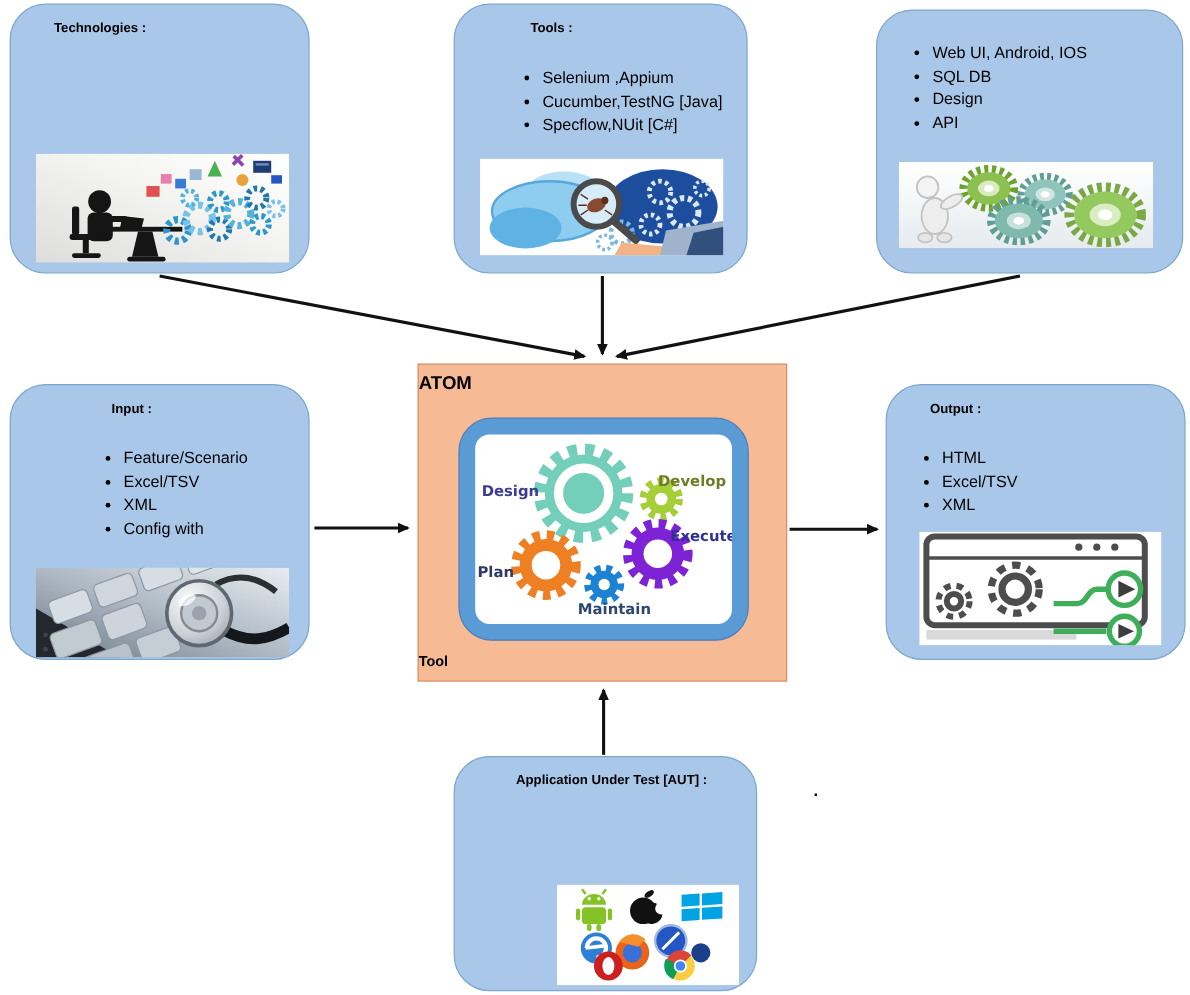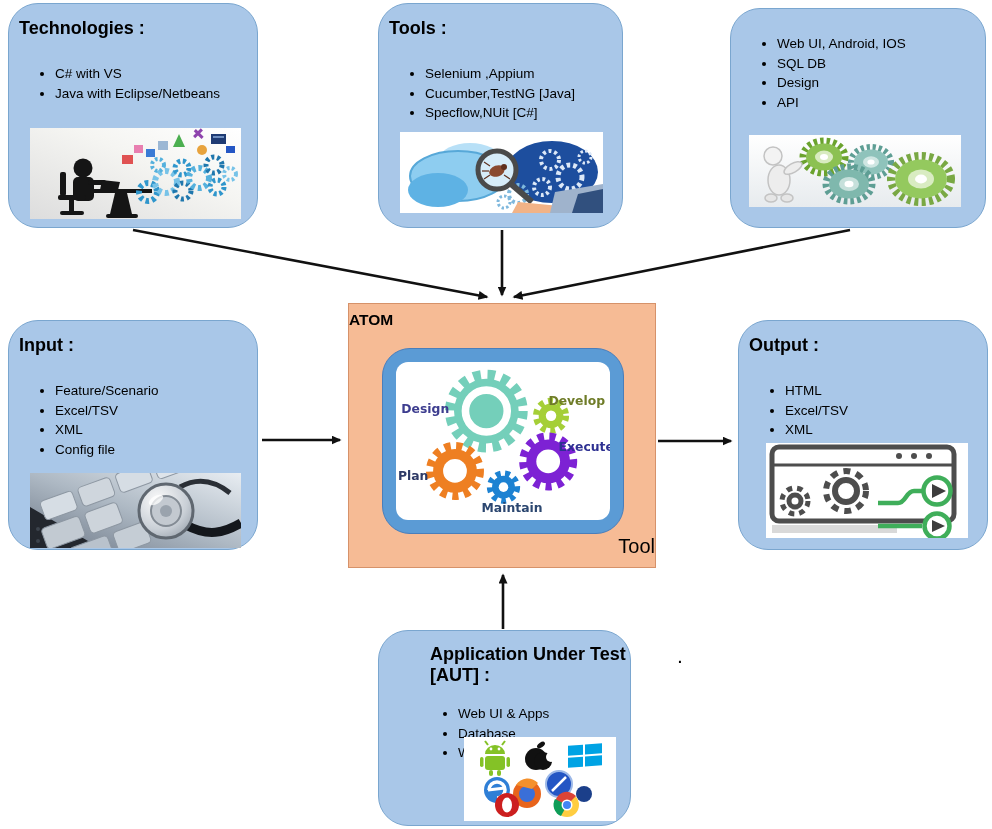--- a/index.html
+++ b/index.html
@@ -4,48 +4,48 @@
 <style>
   html,body{margin:0;padding:0;background:#ffffff;}
   #canvas{
     position:relative;width:992px;height:829px;background:#ffffff;overflow:hidden;
     font-family:"Liberation Sans",sans-serif;color:#000;
   }
   .panel{
     position:absolute;box-sizing:border-box;
     background:#a9c7e8;border:1.5px solid #7aa6cf;border-radius:30px;
   }
-  .panel .ptitle{display:block;margin:14px 0 0 10px;font-size:18px;font-weight:bold;}
+  .panel .ptitle{display:block;margin:14px 0 0 36px;font-size:11px;font-weight:bold;}
   .panel ul{margin:25px 0 0 0;padding-left:46px;font-size:13.5px;line-height:19.5px;list-style:disc;}
   .panel li{margin:0;}
   .fig{position:absolute;overflow:hidden;}
   .fig svg{display:block;}
 
   #panel-technologies{left:8px;top:3px;width:250px;height:225px;}
-  #panel-tools{left:378px;top:3px;width:245px;height:225px;}
+  #panel-tools{left:378px;top:3px;width:245px;height:225px;padding-left:27px;}
   #panel-support{left:730px;top:8px;width:256px;height:220px;}
-  #panel-input{left:8px;top:320px;width:250px;height:230px;}
+  #panel-input{left:8px;top:320px;width:250px;height:230px;padding-left:48px;}
   #panel-output{left:738px;top:320px;width:250px;height:230px;}
   #panel-aut{left:378px;top:630px;width:253px;height:196px;padding-left:33px;}
   #panel-aut .ptitle{margin-top:13px;margin-left:18px;}
   #panel-aut ul{margin-top:18px;}
 
   #fig-technologies{left:21px;top:124px;width:211px;height:91px;}
   #fig-tools{left:21px;top:128px;width:203px;height:81px;}
   #fig-support{left:18px;top:126px;width:212px;height:72px;}
   #fig-input{left:21px;top:152px;width:211px;height:75px;}
   #fig-output{left:27px;top:122px;width:202px;height:95px;}
   #fig-aut{left:85px;top:106px;width:152px;height:84px;}
 
   #atom-box{
     position:absolute;left:348px;top:303px;width:308px;height:265px;box-sizing:border-box;
     background:#f6bb95;border:1.5px solid #d6926a;
   }
   #atom-title{display:block;text-align:left;margin-top:7px;font-size:15.5px;font-weight:bold;}
-  #atom-caption{position:absolute;left:0;bottom:9px;width:100%;text-align:right;font-size:20px;font-weight:normal;}
+  #atom-caption{position:absolute;left:0;bottom:9px;width:100%;text-align:left;font-size:12px;font-weight:bold;}
   #atom-frame{
     position:absolute;left:33px;top:44px;width:242px;height:186px;box-sizing:border-box;
     background:#5b9bd5;border:1px solid #4a7ebb;border-radius:28px;
   }
   #atom-inner{
     position:absolute;left:13px;top:13px;right:13px;bottom:13px;
     background:#ffffff;border-radius:12px;overflow:hidden;
   }
   #arrow-layer{position:absolute;left:0;top:0;width:992px;height:829px;}
   #stray-dot{position:absolute;left:678px;top:650px;font-size:14px;font-weight:bold;}
@@ -65,24 +65,20 @@
     <line x1="133" y1="230" x2="487" y2="297" stroke="#111111" stroke-width="2.6" marker-end="url(#ah)"></line>
     <line x1="502" y1="230" x2="502" y2="295" stroke="#111111" stroke-width="2.6" marker-end="url(#ah)"></line>
     <line x1="850" y1="230" x2="514" y2="297" stroke="#111111" stroke-width="2.6" marker-end="url(#ah)"></line>
     <line x1="262" y1="440" x2="340" y2="440" stroke="#111111" stroke-width="2.6" marker-end="url(#ah)"></line>
     <line x1="658" y1="441" x2="731" y2="441" stroke="#111111" stroke-width="2.6" marker-end="url(#ah)"></line>
     <line x1="503" y1="629" x2="503" y2="575" stroke="#111111" stroke-width="2.6" marker-end="url(#ah)"></line>
   </svg>
 
   <div class="panel" id="panel-technologies">
     <span class="ptitle">Technologies :</span>
-    <ul>
-      <li>C# with VS</li>
-      <li>Java with Eclipse/Netbeans</li>
-    </ul>
     <div class="fig" id="fig-technologies">
       <svg width="211" height="91" viewBox="0 0 211 91">
         <defs>
           <linearGradient id="techbg" x1="0" y1="1" x2="1" y2="0">
             <stop offset="0" stop-color="#dddddd"></stop>
               <stop offset="0.6" stop-color="#f5f5f2"></stop>
               <stop offset="1" stop-color="#ffffff"></stop>
           </linearGradient>
         </defs>
         <rect x="0" y="0" width="211" height="91" fill="url(#techbg)"></rect>
@@ -228,21 +224,21 @@
       </svg>
     </div>
   </div>
 
   <div class="panel" id="panel-input">
     <span class="ptitle">Input :</span>
     <ul>
       <li>Feature/Scenario</li>
       <li>Excel/TSV</li>
       <li>XML</li>
-      <li>Config file</li>
+      <li>Config with</li>
     </ul>
     <div class="fig" id="fig-input">
       <svg width="211" height="75" viewBox="0 0 211 75">
         <defs>
           <linearGradient id="inbg" x1="0" y1="1" x2="1" y2="0">
             <stop offset="0" stop-color="#6e7988"></stop>
               <stop offset="0.5" stop-color="#aeb9c4"></stop>
               <stop offset="1" stop-color="#e8edf2"></stop>
           </linearGradient>
           <radialGradient id="steth" cx="0.35" cy="0.3" r="0.9">
@@ -363,25 +359,20 @@
           <path d="M112,83 h30 c8,0 8,0 14,0" fill="none" stroke="#3fae5a" stroke-width="4.5"></path>
           <circle cx="171" cy="83" r="12.5" fill="#ffffff" stroke="#3fae5a" stroke-width="4.5"></circle>
           <polygon points="166,77 179,83 166,89" fill="#3d3d3d"></polygon>
         </g>
       </svg>
     </div>
   </div>
 
   <div class="panel" id="panel-aut">
     <span class="ptitle">Application Under Test [AUT] :</span>
-    <ul>
-      <li>Web UI &amp; Apps</li>
-      <li>Database</li>
-      <li>Web services</li>
-    </ul>
     <div class="fig" id="fig-aut">
       <svg width="152" height="84" viewBox="0 0 152 84">
         <rect x="0" y="0" width="152" height="84" fill="#ffffff"></rect>
 
         <g fill="#84c226">
           <path d="M21,17 a10,9 0 0 1 20,0 z"></path>
           <line x1="24" y1="8" x2="21" y2="4" stroke="#84c226" stroke-width="2"></line>
           <line x1="38" y1="8" x2="41" y2="4" stroke="#84c226" stroke-width="2"></line>
           <rect x="21" y="19" width="20" height="14" rx="3"></rect>
           <rect x="16" y="20" width="3.5" height="10" rx="1.7"></rect>

